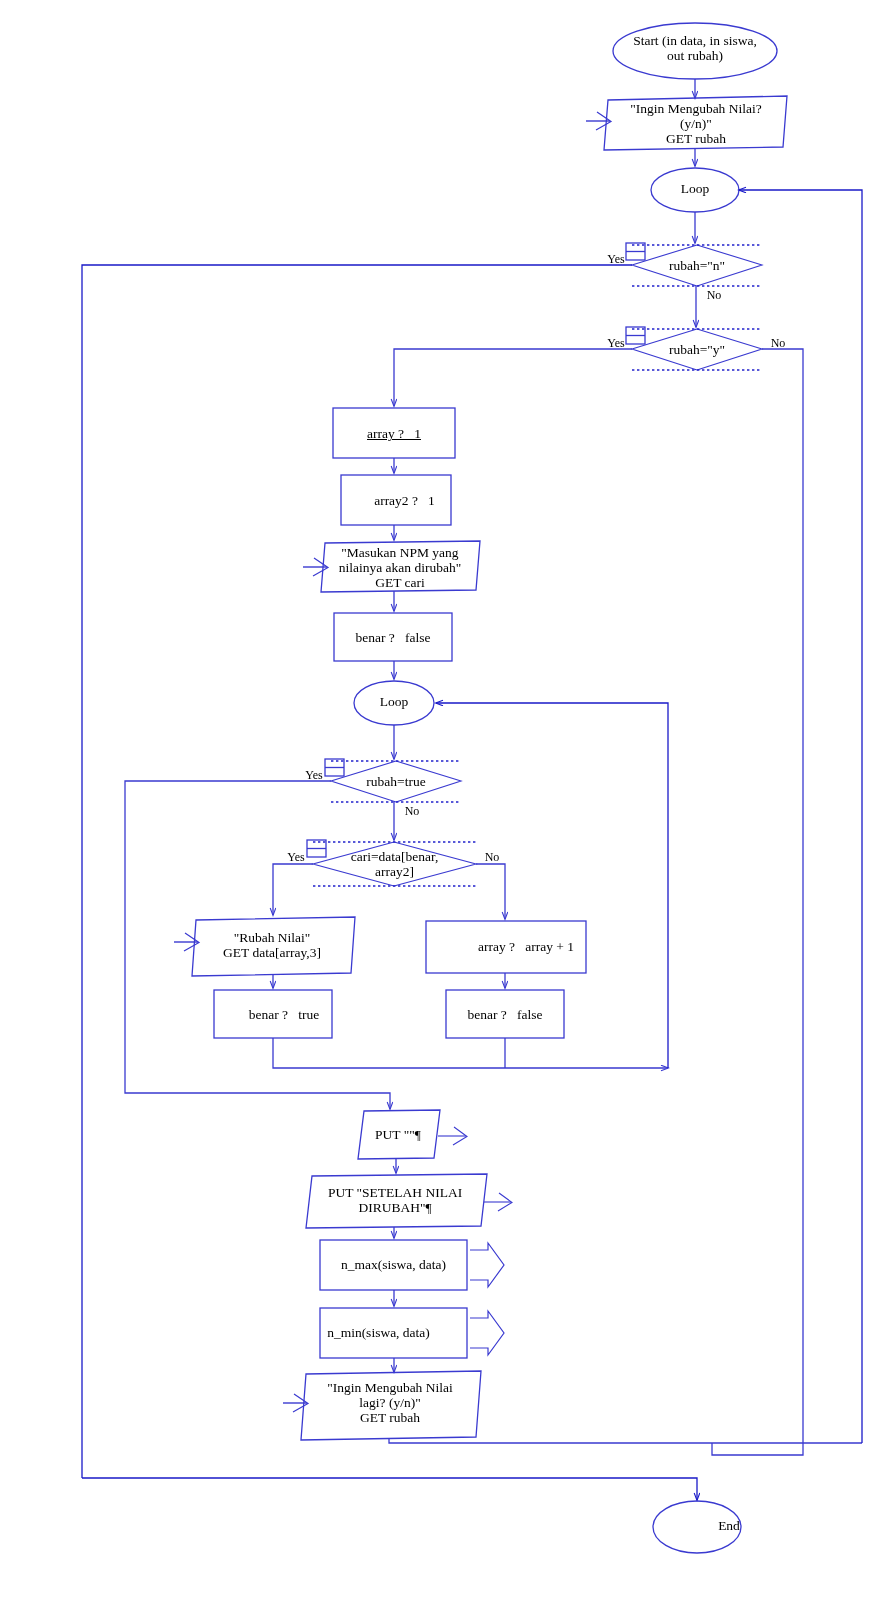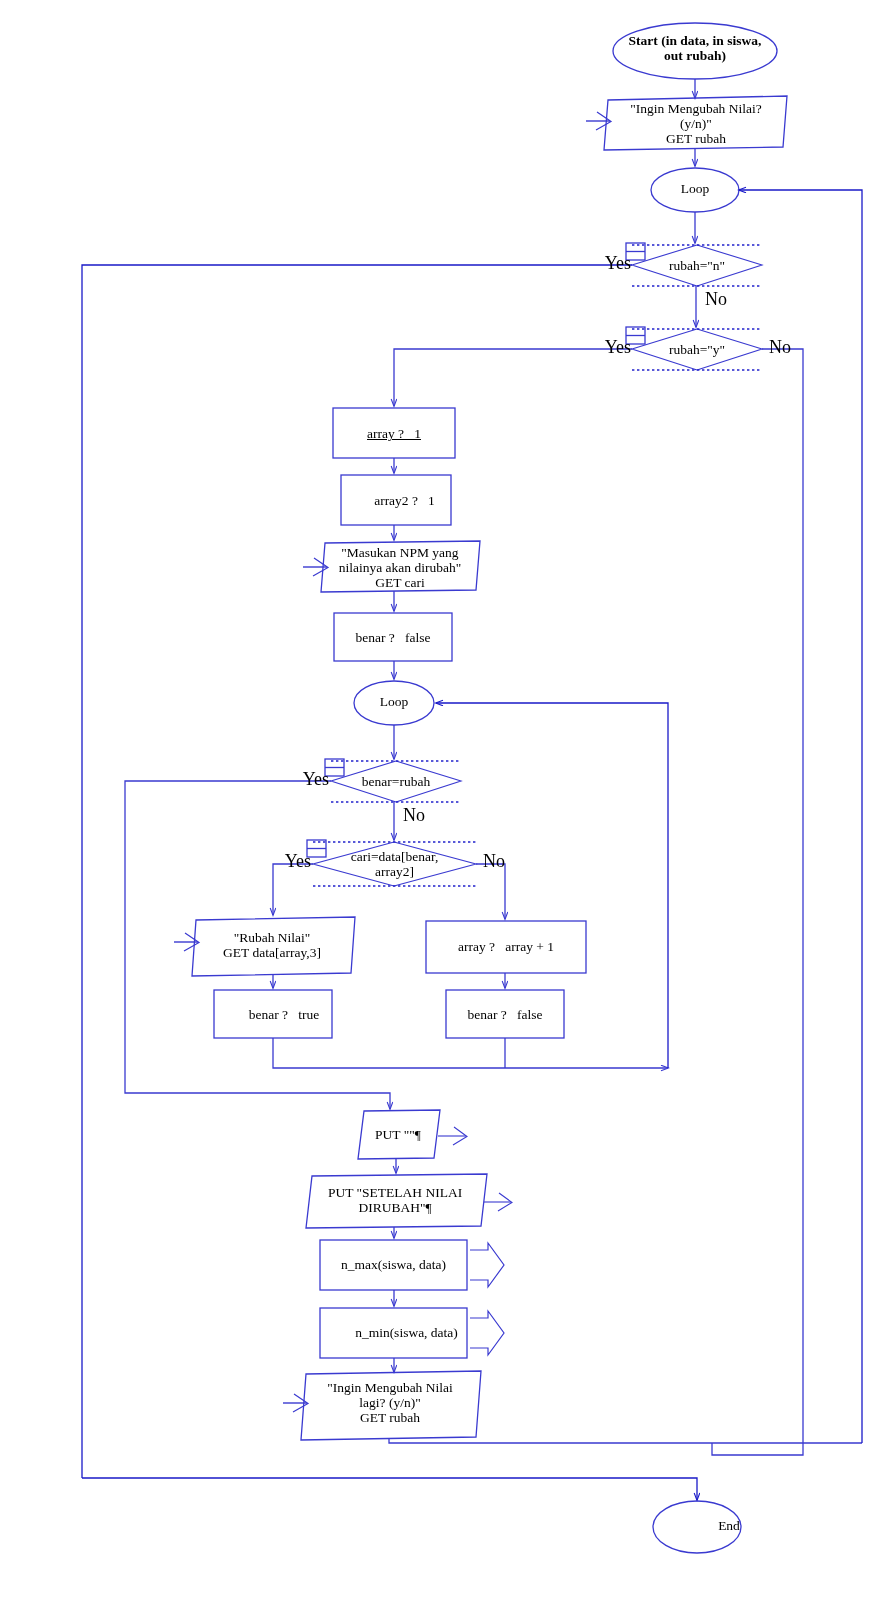--- a/index.html
+++ b/index.html
@@ -9,21 +9,21 @@
   .lbl{
     position:absolute;
     color:#000;
     font-family:"Liberation Serif", serif;
     text-align:center;
     line-height:1.12;
     white-space:pre;
     pointer-events:none;
   }
   .n-lbl{font-size:13.5px;}
-  .yn-lbl{font-size:18px;text-align:right;}
+  .yn-lbl{font-size:12px;}
 </style>
 </head>
 <body>
 
 <div id="stage">
 
 <svg width="877" height="1600" viewBox="0 0 877 1600">
   <defs>
     <marker id="ar" markerWidth="10" markerHeight="10" refX="8" refY="3.2" orient="auto" markerUnits="userSpaceOnUse">
       <path d="M1,0.4 L8.4,3.2 L1,6 " fill="none" stroke="#3a3ad0" stroke-width="1.1"></path>
@@ -163,48 +163,48 @@
 
     <line x1="394" y1="1290" x2="394" y2="1306" marker-end="url(#ar)"></line>
 
     <line x1="394" y1="1358" x2="394" y2="1372" marker-end="url(#ar)"></line>
 
     <path d="M389,1439 L389,1443 L862,1443"></path>
     <path d="M862,1443 L862,190 L739,190" stroke="#1a1ac8" marker-end="url(#ard)"></path>
   </g>
 </svg>
 
-<div class="lbl n-lbl" style="left:613px;top:33px;width:164px;font-weight:bold;">Start (in data, in siswa,
+<div class="lbl n-lbl" style="left:613px;top:33px;width:164px;">Start (in data, in siswa,
 out rubah)</div>
 <div class="lbl n-lbl" style="left:606px;top:101px;width:180px;">"Ingin Mengubah Nilai?
 (y/n)"
 GET rubah</div>
 <div class="lbl n-lbl" style="left:651px;top:181px;width:88px;">Loop</div>
 <div class="lbl n-lbl" style="left:632px;top:258px;width:130px;">rubah="n"</div>
 <div class="lbl n-lbl" style="left:632px;top:342px;width:130px;">rubah="y"</div>
 <div class="lbl n-lbl" style="left:333px;top:426px;width:122px;text-decoration:underline;">array ?   1</div>
 <div class="lbl n-lbl" style="left:341px;top:493px;width:127px;">array2 ?   1</div>
 <div class="lbl n-lbl" style="left:318px;top:545px;width:164px;">"Masukan NPM yang
 nilainya akan dirubah"
 GET cari</div>
 <div class="lbl n-lbl" style="left:334px;top:630px;width:118px;">benar ?   false</div>
 <div class="lbl n-lbl" style="left:354px;top:694px;width:80px;">Loop</div>
-<div class="lbl n-lbl" style="left:331px;top:774px;width:130px;">benar=rubah</div>
+<div class="lbl n-lbl" style="left:331px;top:774px;width:130px;">rubah=true</div>
 <div class="lbl n-lbl" style="left:313px;top:849px;width:163px;">cari=data[benar,
 array2]</div>
 <div class="lbl n-lbl" style="left:192px;top:930px;width:160px;">"Rubah Nilai"
 GET data[array,3]</div>
 <div class="lbl n-lbl" style="left:214px;top:1007px;width:140px;">benar ?   true</div>
-<div class="lbl n-lbl" style="left:426px;top:939px;width:160px;">array ?   array + 1</div>
+<div class="lbl n-lbl" style="left:446px;top:939px;width:160px;">array ?   array + 1</div>
 <div class="lbl n-lbl" style="left:446px;top:1007px;width:118px;">benar ?   false</div>
 <div class="lbl n-lbl" style="left:358px;top:1127px;width:80px;">PUT ""¶</div>
 <div class="lbl n-lbl" style="left:306px;top:1185px;width:178px;">PUT "SETELAH NILAI
 DIRUBAH"¶</div>
 <div class="lbl n-lbl" style="left:320px;top:1257px;width:147px;">n_max(siswa, data)</div>
-<div class="lbl n-lbl" style="left:320px;top:1325px;width:117px;margin-left:28px;">n_min(siswa, data)</div>
+<div class="lbl n-lbl" style="left:320px;top:1325px;width:117px;">n_min(siswa, data)</div>
 <div class="lbl n-lbl" style="left:301px;top:1380px;width:178px;">"Ingin Mengubah Nilai
 lagi? (y/n)"
 GET rubah</div>
 <div class="lbl n-lbl" style="left:653px;top:1518px;width:88px;margin-left:32px;">End</div>
 
 <div class="lbl yn-lbl" style="left:601px;top:253px;width:30px;">Yes</div>
 <div class="lbl yn-lbl" style="left:701px;top:289px;width:26px;">No</div>
 <div class="lbl yn-lbl" style="left:601px;top:337px;width:30px;">Yes</div>
 <div class="lbl yn-lbl" style="left:765px;top:337px;width:26px;">No</div>
 <div class="lbl yn-lbl" style="left:299px;top:769px;width:30px;">Yes</div>

